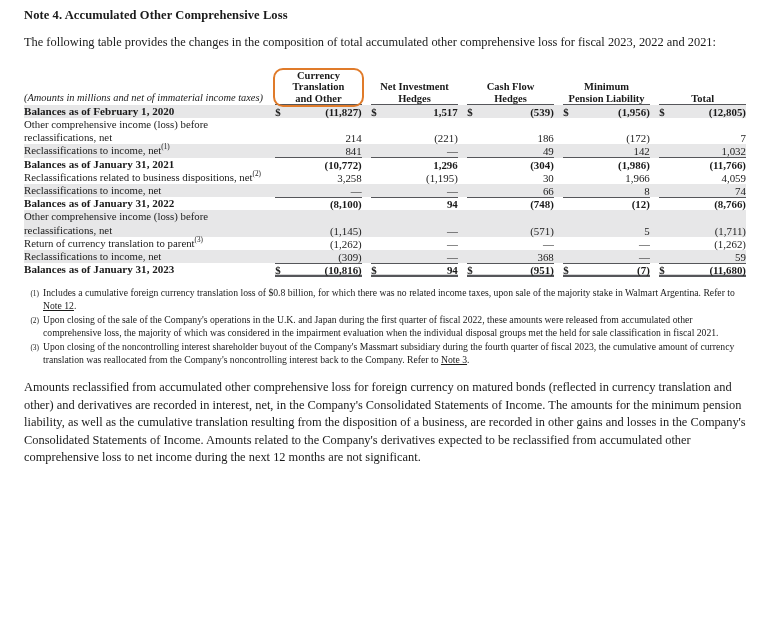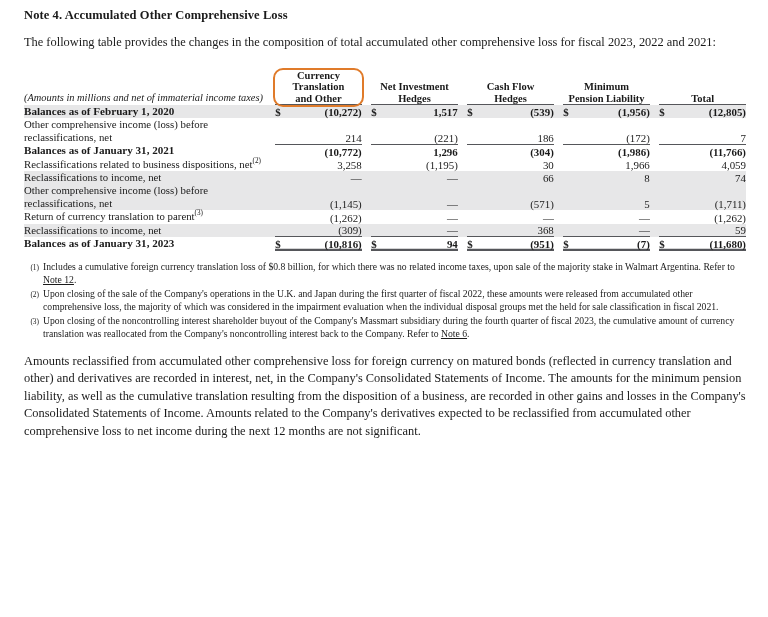--- a/index.html
+++ b/index.html
@@ -200,21 +200,21 @@
         <td class="hdr-cell plain"></td>
         <td colspan="2" class="hdr-cell">
           <div>Total</div>
         </td>
       </tr>
     </thead>
     <tbody id="aoci-body">
         <tr class="shade">
           <td class="lbl bold">Balances as of February 1, 2020</td>
           <td class="sym bold">$</td>
-          <td class="num bold">(10,272)</td>
+          <td class="num bold">(11,827)</td>
           <td class="gap"></td>
           <td class="sym bold">$</td>
           <td class="num bold">1,517</td>
           <td class="gap"></td>
           <td class="sym bold">$</td>
           <td class="num bold">(539)</td>
           <td class="gap"></td>
           <td class="sym bold">$</td>
           <td class="num bold">(1,956)</td>
           <td class="gap"></td>
@@ -231,20 +231,37 @@
           <td class="gap"></td>
           <td class="sym"></td>
           <td class="num">186</td>
           <td class="gap"></td>
           <td class="sym"></td>
           <td class="num">(172)</td>
           <td class="gap"></td>
           <td class="sym"></td>
           <td class="num">7</td>
         </tr>
+        <tr class="shade">
+          <td class="lbl">Reclassifications to income, net<span class="sup">(1)</span></td>
+          <td class="sym"></td>
+          <td class="num">841</td>
+          <td class="gap"></td>
+          <td class="sym"></td>
+          <td class="num">—</td>
+          <td class="gap"></td>
+          <td class="sym"></td>
+          <td class="num">49</td>
+          <td class="gap"></td>
+          <td class="sym"></td>
+          <td class="num">142</td>
+          <td class="gap"></td>
+          <td class="sym"></td>
+          <td class="num">1,032</td>
+        </tr>
         <tr class="rule-top">
           <td class="lbl bold">Balances as of January 31, 2021</td>
           <td class="sym bold"></td>
           <td class="num bold">(10,772)</td>
           <td class="gap"></td>
           <td class="sym bold"></td>
           <td class="num bold">1,296</td>
           <td class="gap"></td>
           <td class="sym bold"></td>
           <td class="num bold">(304)</td>
@@ -281,20 +298,37 @@
           <td class="num">—</td>
           <td class="gap"></td>
           <td class="sym"></td>
           <td class="num">66</td>
           <td class="gap"></td>
           <td class="sym"></td>
           <td class="num">8</td>
           <td class="gap"></td>
           <td class="sym"></td>
           <td class="num">74</td>
+        </tr>
+        <tr class="rule-top">
+          <td class="lbl bold">Balances as of January 31, 2022</td>
+          <td class="sym bold"></td>
+          <td class="num bold">(8,100)</td>
+          <td class="gap"></td>
+          <td class="sym bold"></td>
+          <td class="num bold">94</td>
+          <td class="gap"></td>
+          <td class="sym bold"></td>
+          <td class="num bold">(748)</td>
+          <td class="gap"></td>
+          <td class="sym bold"></td>
+          <td class="num bold">(12)</td>
+          <td class="gap"></td>
+          <td class="sym bold"></td>
+          <td class="num bold">(8,766)</td>
         </tr>
         <tr class="shade">
           <td class="lbl">Other comprehensive income (loss) before reclassifications, net</td>
           <td class="sym"></td>
           <td class="num">(1,145)</td>
           <td class="gap"></td>
           <td class="sym"></td>
           <td class="num">—</td>
           <td class="gap"></td>
           <td class="sym"></td>
@@ -364,19 +398,19 @@
       <div class="fn">
         <div class="fn-mark">(1)</div>
         <div class="fn-text">Includes a cumulative foreign currency translation loss of $0.8 billion, for which there was no related income taxes, upon sale of the majority stake in Walmart Argentina.  Refer to <span class="lnk">Note 12</span>.</div>
       </div>
       <div class="fn">
         <div class="fn-mark">(2)</div>
         <div class="fn-text">Upon closing of the sale of the Company's operations in the U.K. and Japan during the first quarter of fiscal 2022, these amounts were released from accumulated other comprehensive loss, the majority of which was considered in the impairment evaluation when the individual disposal groups met the held for sale classification in fiscal 2021.</div>
       </div>
       <div class="fn">
         <div class="fn-mark">(3)</div>
-        <div class="fn-text">Upon closing of the noncontrolling interest shareholder buyout of the Company's Massmart subsidiary during the fourth quarter of fiscal 2023, the cumulative amount of currency translation was reallocated from the Company's noncontrolling interest back to the Company. Refer to <span class="lnk">Note 6</span>.</div>
+        <div class="fn-text">Upon closing of the noncontrolling interest shareholder buyout of the Company's Massmart subsidiary during the fourth quarter of fiscal 2023, the cumulative amount of currency translation was reallocated from the Company's noncontrolling interest back to the Company. Refer to <span class="lnk">Note 3</span>.</div>
       </div>
     </div>
 
   <p class="closing">Amounts reclassified from accumulated other comprehensive loss for foreign currency on matured bonds (reflected in currency translation and other) and derivatives are recorded in interest, net, in the Company's Consolidated Statements of Income.  The amounts for the minimum pension liability, as well as the cumulative translation resulting from the disposition of a business, are recorded in other gains and losses in the Company's Consolidated Statements of Income.  Amounts related to the Company's derivatives expected to be reclassified from accumulated other comprehensive loss to net income during the next 12 months are not significant.</p>
 
 </div>
 
 </body></html>

